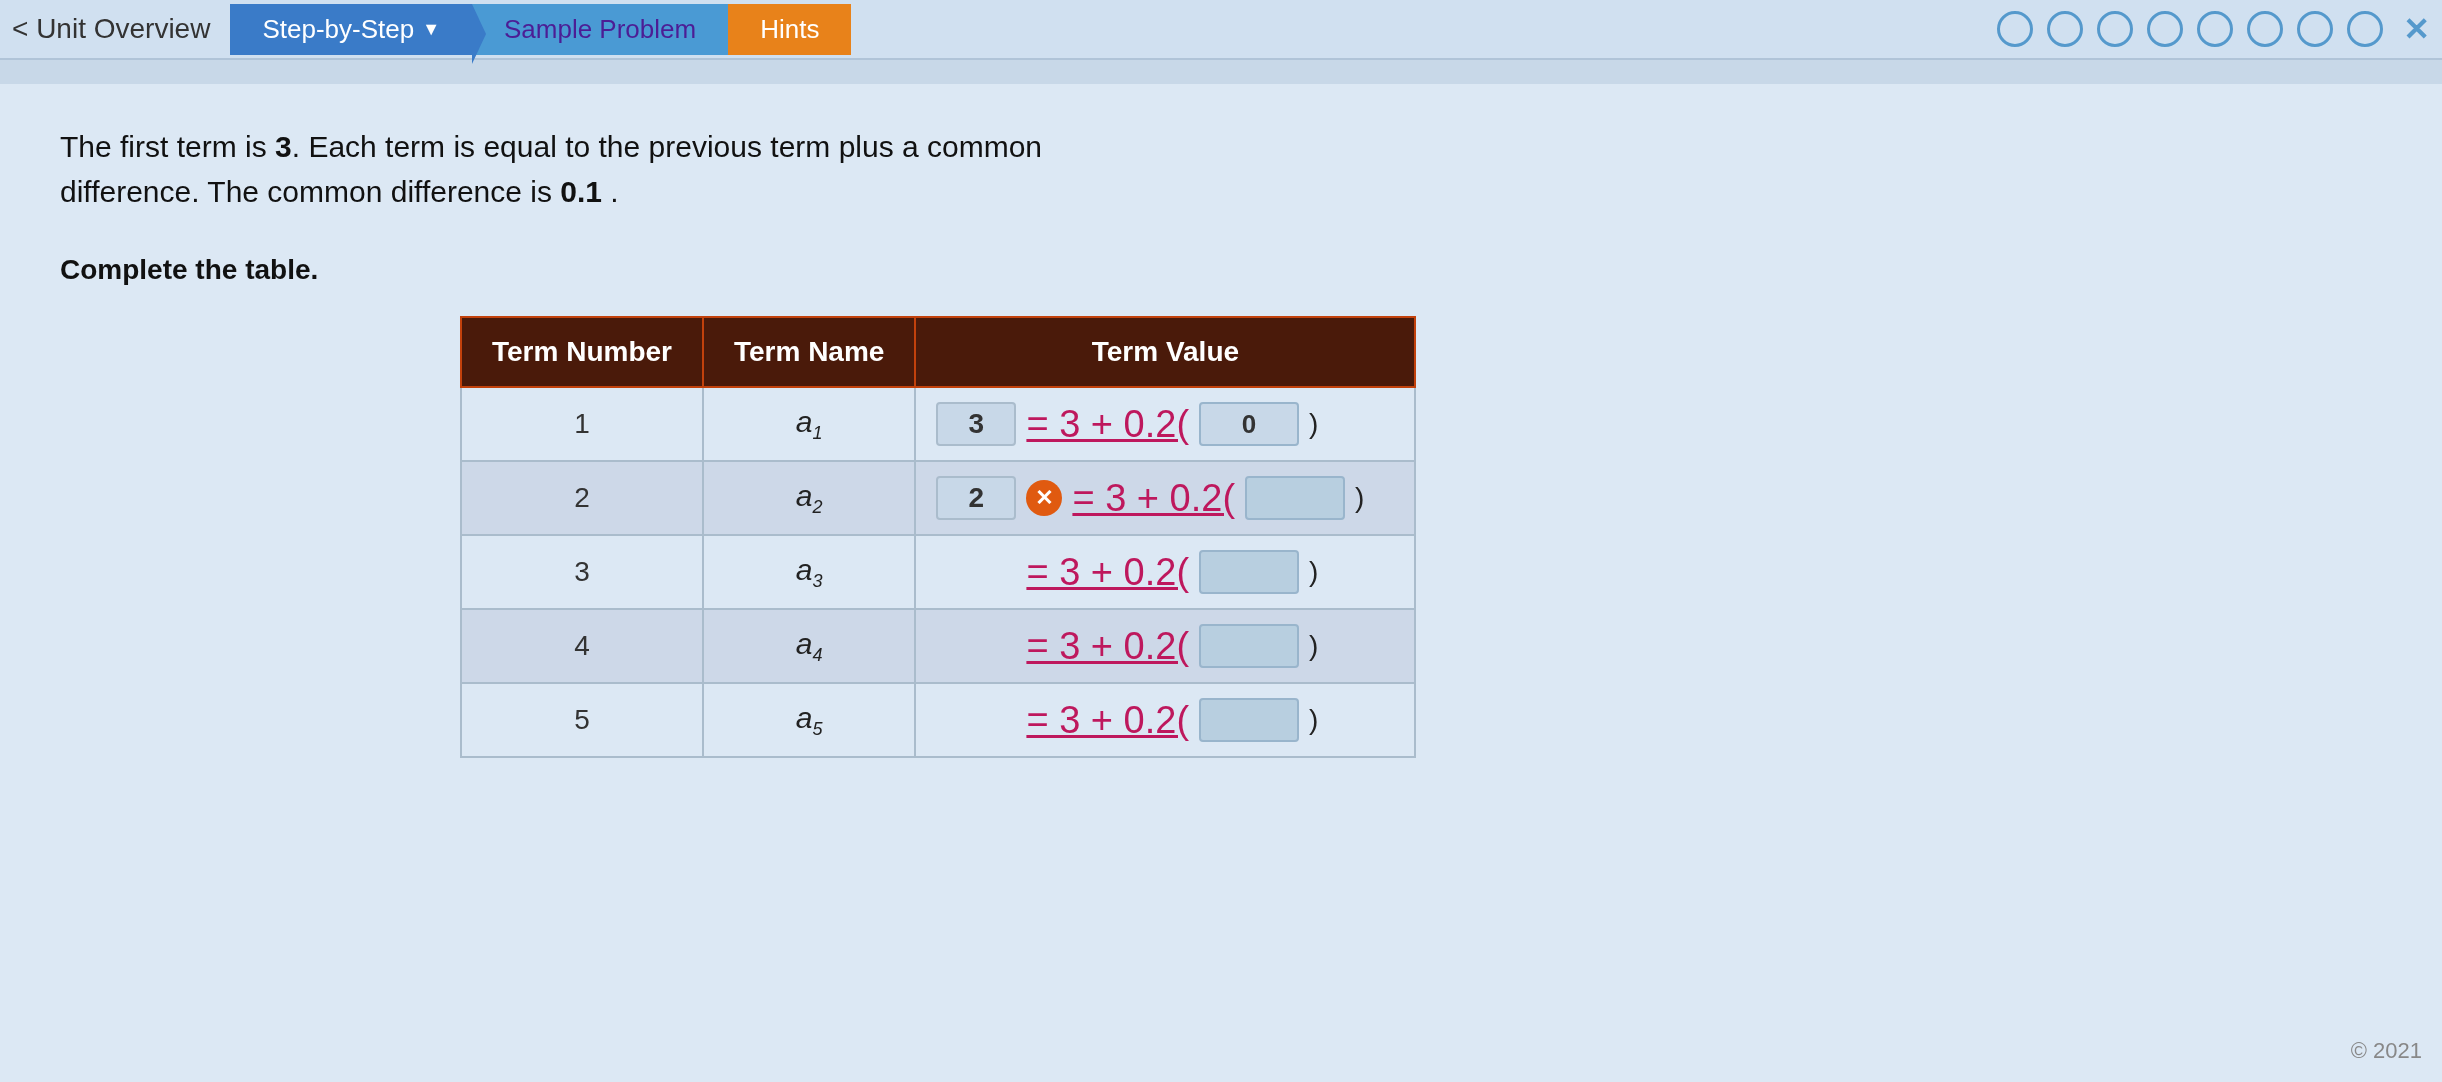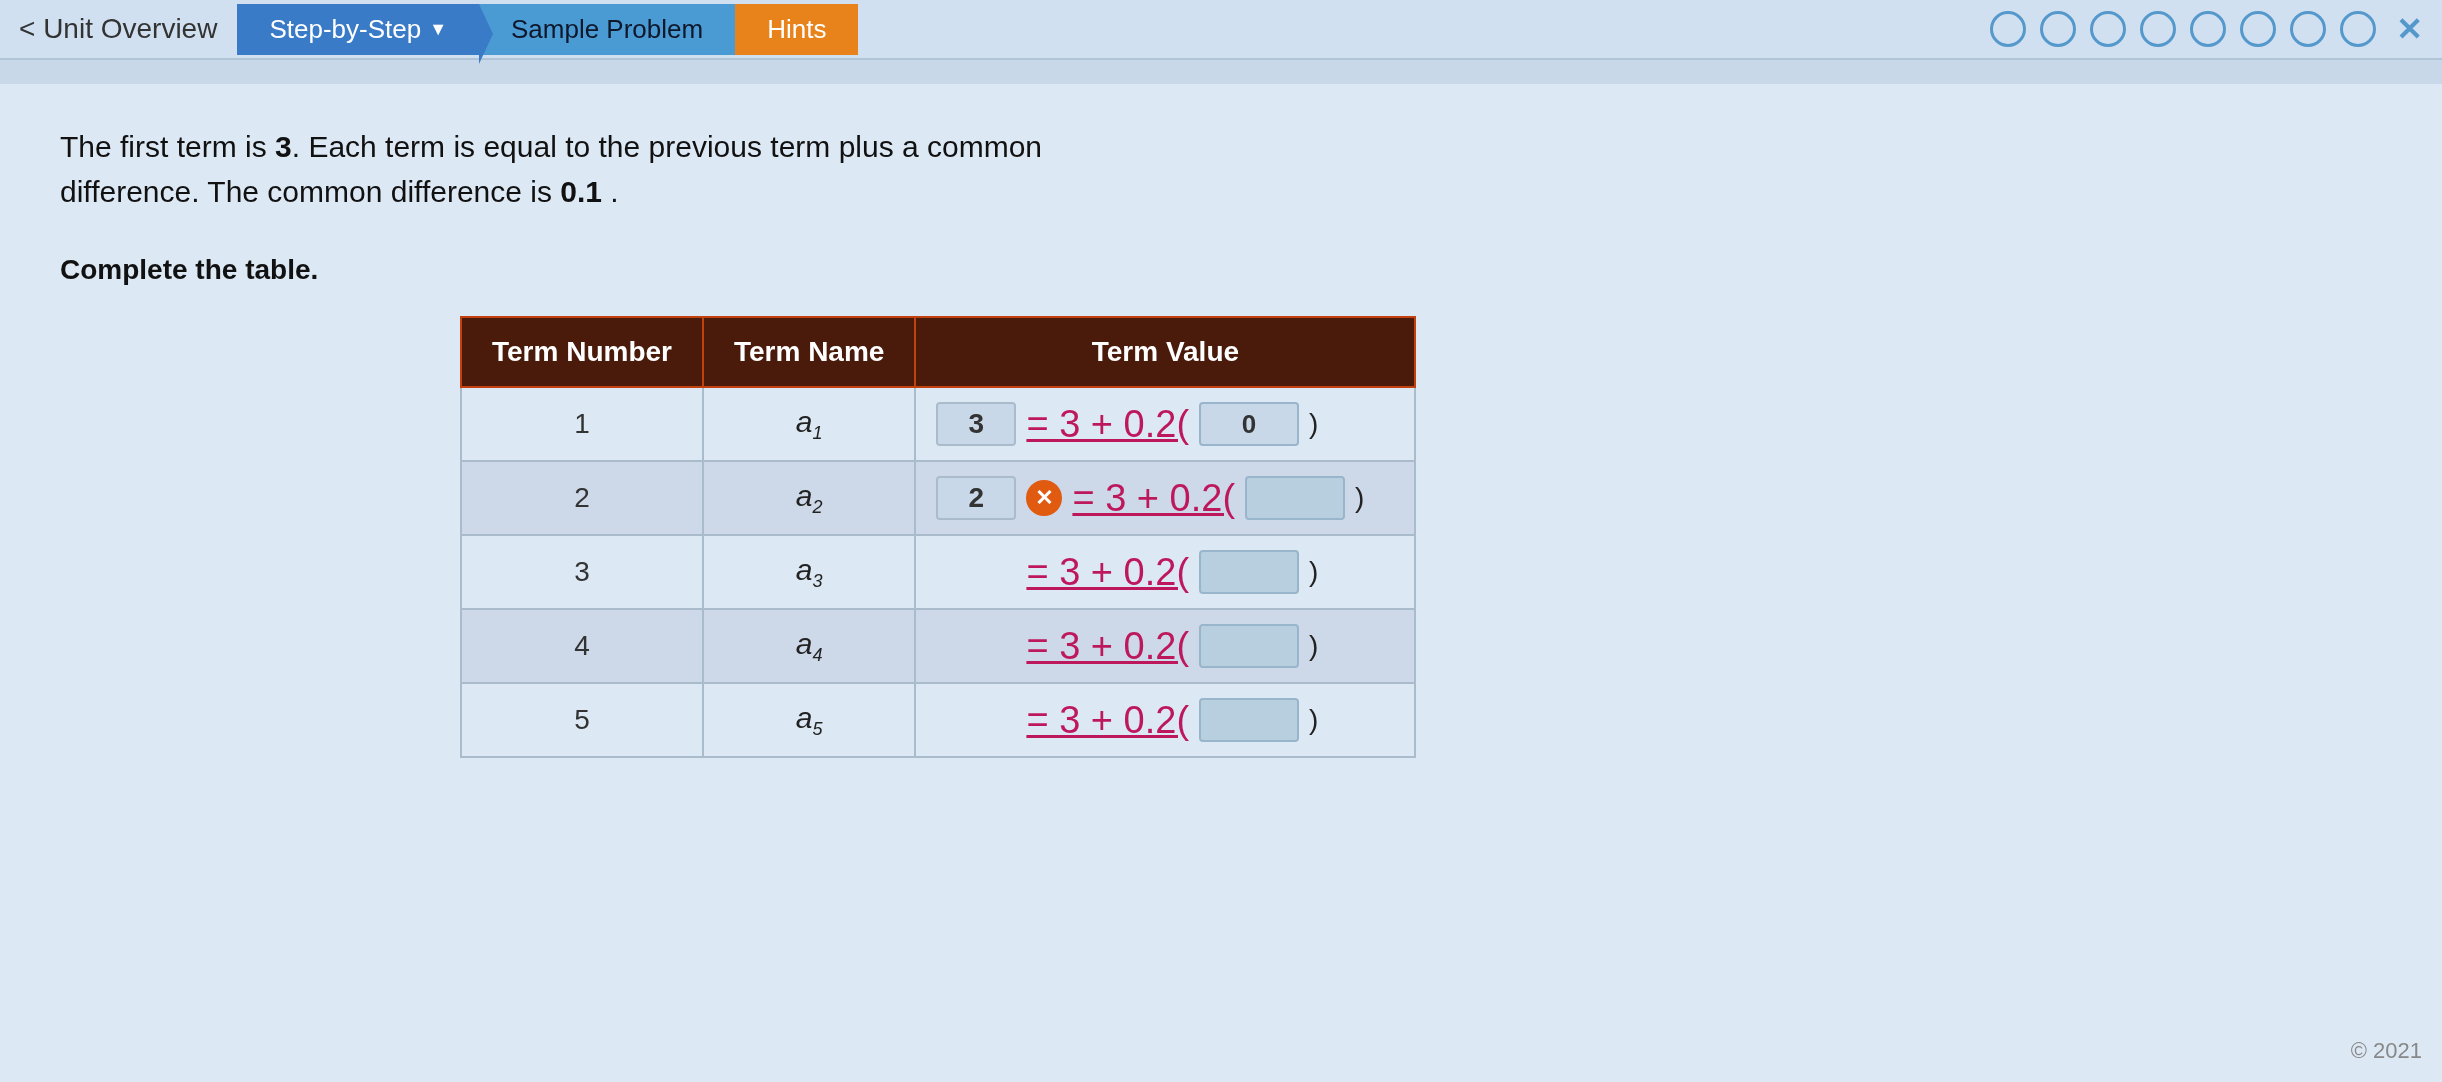--- a/index.html
+++ b/index.html
@@ -12,21 +12,21 @@
       overflow: hidden;
     }
 
     
     .top-nav {
       display: flex;
       align-items: center;
       background: #d0e0f0;
       border-bottom: 2px solid #b0c4d8;
       height: 60px;
-      padding: 0 19px;
+      padding: 0 12px;
       gap: 0;
     }
 
     .back-link {
       color: #333;
       font-size: 28px;
       font-weight: 500;
       margin-right: 20px;
       cursor: pointer;
       white-space: nowrap;
@@ -59,21 +59,21 @@
       width: 0;
       height: 0;
       border-top: 30px solid transparent;
       border-bottom: 30px solid transparent;
       border-left: 14px solid #3a7bc8;
       z-index: 10;
     }
 
     .tab-sample-problem {
       background: #4a9ad4;
-      color: #0f172a;
+      color: #4c1d95;
       justify-content: center;
     }
 
     .tab-hints {
       background: #e8821a;
       color: white;
     }
 
     .nav-circles {
       margin-left: auto;

